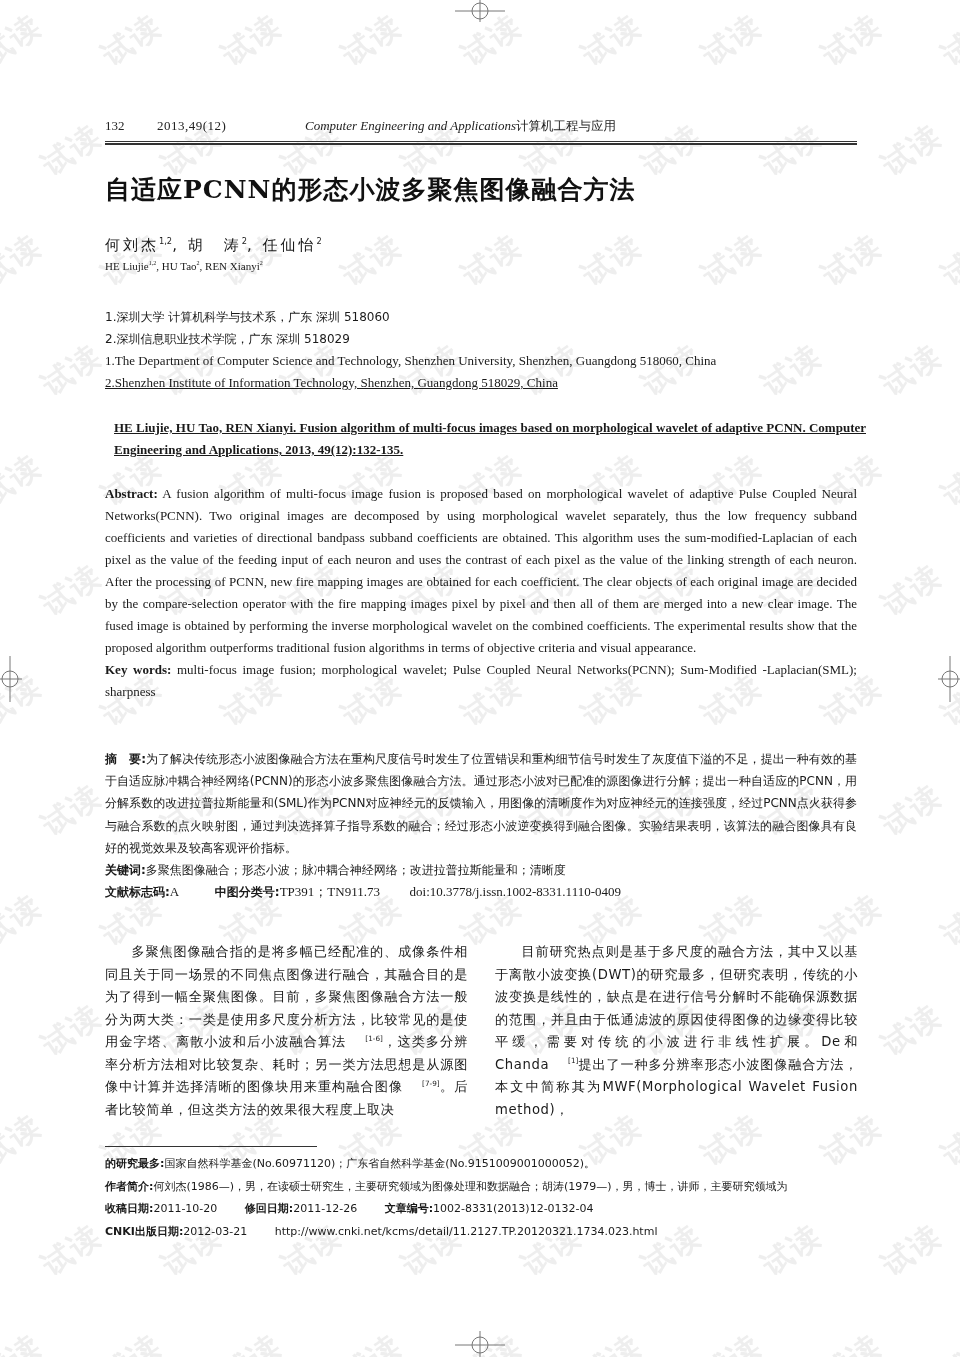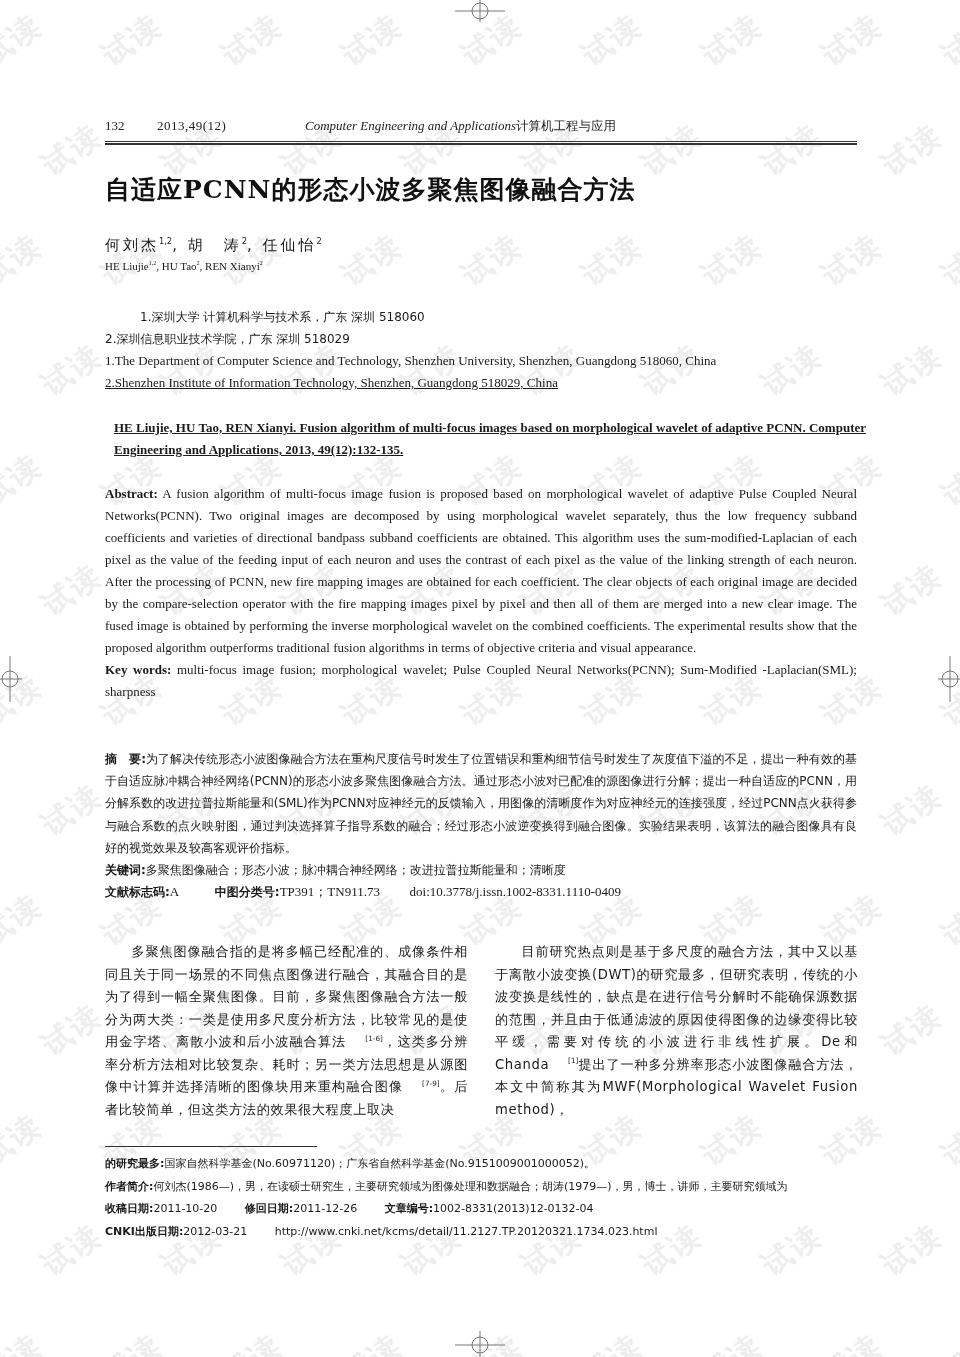--- a/index.html
+++ b/index.html
@@ -246,21 +246,21 @@
     <span>何刘杰</span><sup>1,2</sup>,
     <span>胡　涛</span><sup>2</sup>,
     <span>任仙怡</span><sup>2</sup>
   </div>
   <div class="authors-en">
     <span>HE Liujie</span><sup>1,2</sup>,
     <span>HU Tao</span><sup>2</sup>,
     <span>REN Xianyi</span><sup>2</sup>
   </div>
 
-  <div class="affil" style="top:306px;margin-left:35px;"><span class="cn">1.深圳大学 计算机科学与技术系，广东 深圳 518060</span></div>
+  <div class="affil" style="top:306px;"><span class="cn">1.深圳大学 计算机科学与技术系，广东 深圳 518060</span></div>
   <div class="affil" style="top:328px;"><span class="cn">2.深圳信息职业技术学院，广东 深圳 518029</span></div>
   <div class="affil" style="top:350px;">1.The Department of Computer Science and Technology, Shenzhen University, Shenzhen, Guangdong 518060, China</div>
   <div class="affil" style="top:372px;text-decoration:underline;">2.Shenzhen Institute of Information Technology, Shenzhen, Guangdong 518029, China</div>
 
   <div class="citation">HE Liujie, HU Tao, REN Xianyi. Fusion algorithm of multi-focus images based on morphological wavelet of adaptive PCNN. Computer Engineering and Applications, 2013, 49(12):132-135.</div>
 
   <div class="abstract">
     <div><span class="label-bold">Abstract:</span><span> A fusion algorithm of multi-focus image fusion is proposed based on morphological wavelet of adaptive Pulse Coupled Neural Networks(PCNN). Two original images are decomposed by using morphological wavelet separately, thus the low frequency subband coefficients and varieties of directional bandpass subband coefficients are obtained. This algorithm uses the sum-modified-Laplacian of each pixel as the value of the feeding input of each neuron and uses the contrast of each pixel as the value of the linking strength of each neuron. After the processing of PCNN, new fire mapping images are obtained for each coefficient. The clear objects of each original image are decided by the compare-selection operator with the fire mapping images pixel by pixel and then all of them are merged into a new clear image. The fused image is obtained by performing the inverse morphological wavelet on the combined coefficients. The experimental results show that the proposed algorithm outperforms traditional fusion algorithms in terms of objective criteria and visual appearance.</span></div>
     <div><span class="label-bold">Key words:</span><span> multi-focus image fusion; morphological wavelet; Pulse Coupled Neural Networks(PCNN); Sum-Modified -Laplacian(SML); sharpness</span></div>
   </div>

